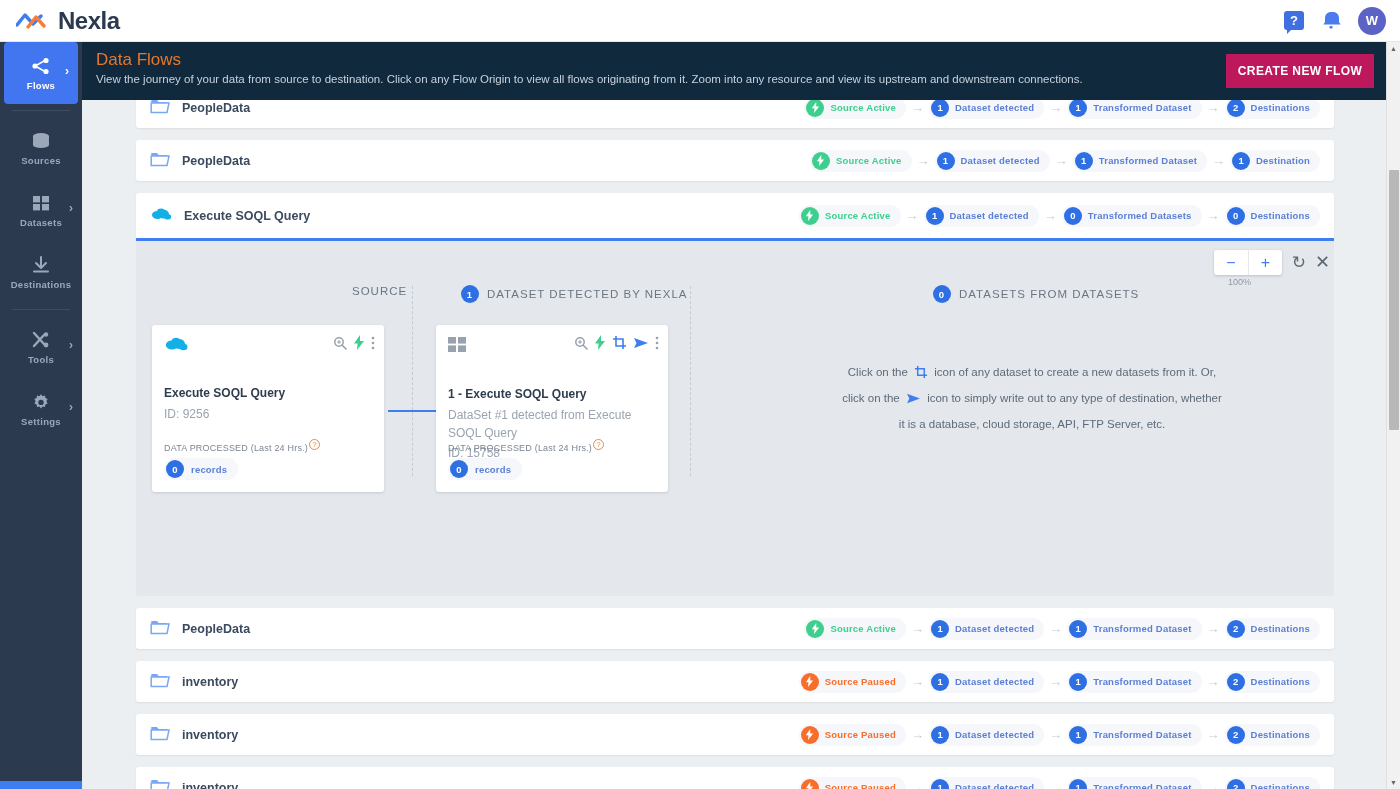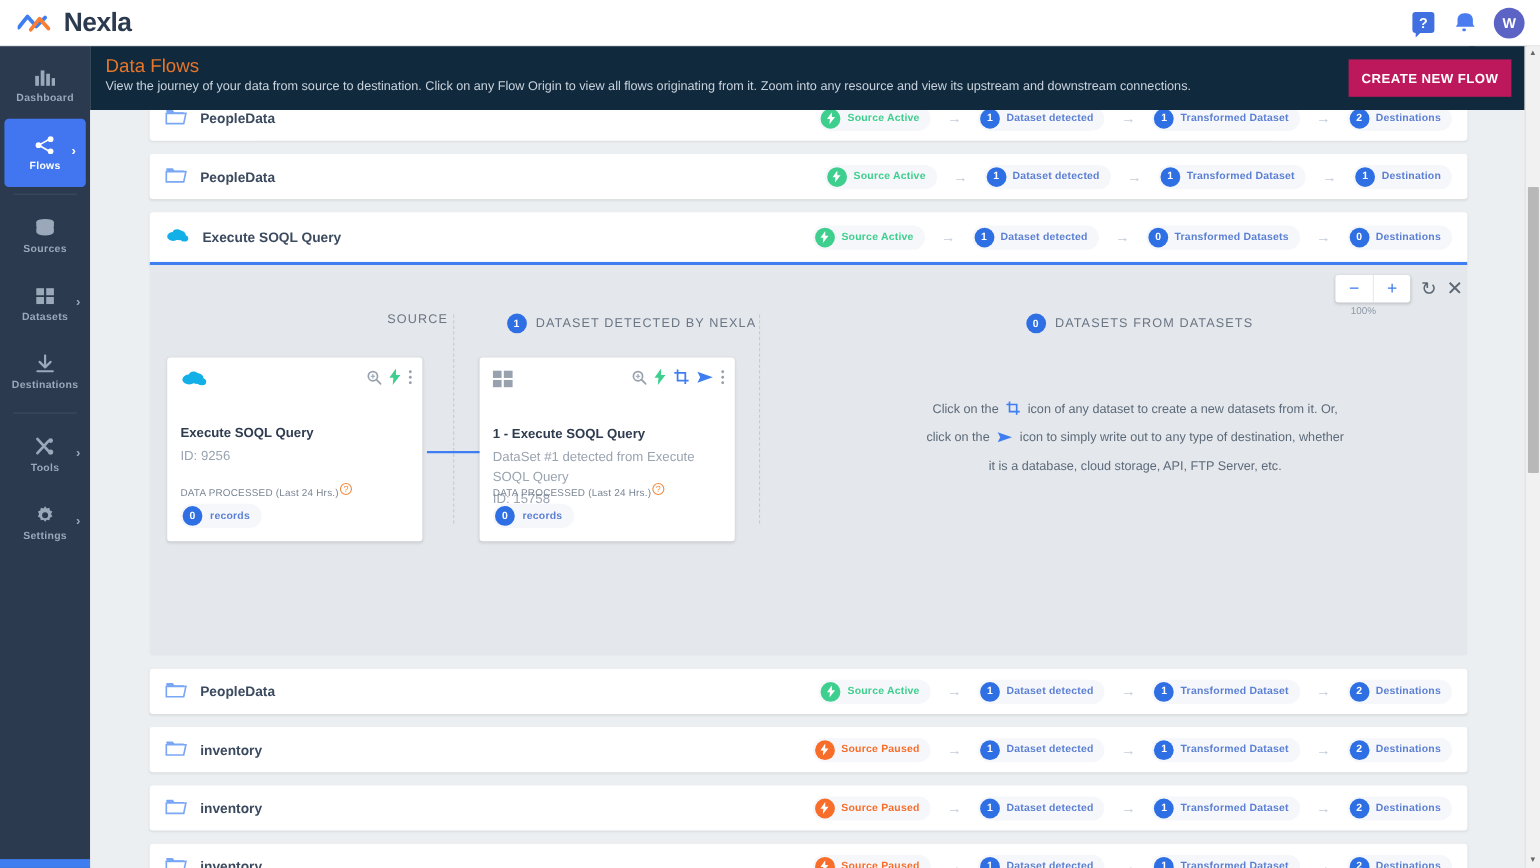--- a/index.html
+++ b/index.html
@@ -83,21 +83,21 @@
 
   .flow-row {
     margin: 0 54px 12px 54px; background: #fff; height: 41px;
     border-radius: 3px; display: flex; align-items: center; padding: 0 14px;
     box-shadow: 0 1px 2px rgba(0,0,0,.07); cursor: pointer;
   }
   .flow-row.tall { height: 48px; }
   .flow-name { font-size: 12.5px; font-weight: bold; margin-left: 12px; color: #3b4a5e; }
   .flow-row.selected { border-bottom: 3px solid #3f7ef0; border-radius: 3px 3px 0 0; margin-bottom: 0; }
 
-  .pipeline { margin-left: auto; display: flex; align-items: center; gap: 15px; }
+  .pipeline { margin-left: auto; display: flex; align-items: center; gap: 5px; }
   .pill {
     display: flex; align-items: center; gap: 6px; background: #f5f7fa;
     border-radius: 12px; padding: 2px 10px 2px 2px; height: 22px;
   }
   .dot {
     width: 18px; height: 18px; border-radius: 50%; color: #fff;
     font-size: 9.5px; font-weight: bold; display: flex; align-items: center; justify-content: center;
   }
   .dot.blue { background: #2f6fe4; }
   .dot.green { background: #3ecf8e; }
@@ -184,31 +184,20 @@
         <rect x="11.4" y="18" width="3.2" height="2.4" rx="1" fill="#4a7cf0"></rect>
       </svg>
       <div class="bell-badge">23</div>
     </div>
     <div id="avatar">W</div>
   </div>
 </div>
 
 <div id="sidebar">
 
-  <div class="nav-item" style="margin-top:4px;">
-    <span class="nav-icon">
-      <svg width="20" height="18" viewBox="0 0 20 18">
-          <rect x="1" y="8" width="3.4" height="9" fill="#9aa8ba"></rect>
-          <rect x="6" y="3" width="3.4" height="14" fill="#9aa8ba"></rect>
-          <rect x="11" y="6" width="3.4" height="11" fill="#9aa8ba"></rect>
-          <rect x="16" y="10" width="3" height="7" fill="#9aa8ba"></rect>
-        </svg>
-    </span>
-    <span class="nav-label">Dashboard</span>
-  </div>
 
   <div class="nav-item active">
     <span class="nav-icon">
       <svg width="20" height="18" viewBox="0 0 20 18">
           <circle cx="15" cy="3.5" r="2.6" fill="#fff"></circle>
           <circle cx="15" cy="14.5" r="2.6" fill="#fff"></circle>
           <circle cx="4" cy="9" r="2.6" fill="#fff"></circle>
           <path d="M6 8 L13 4 M6 10 L13 14" stroke="#fff" stroke-width="1.5" fill="none"></path>
         </svg>
     </span>

